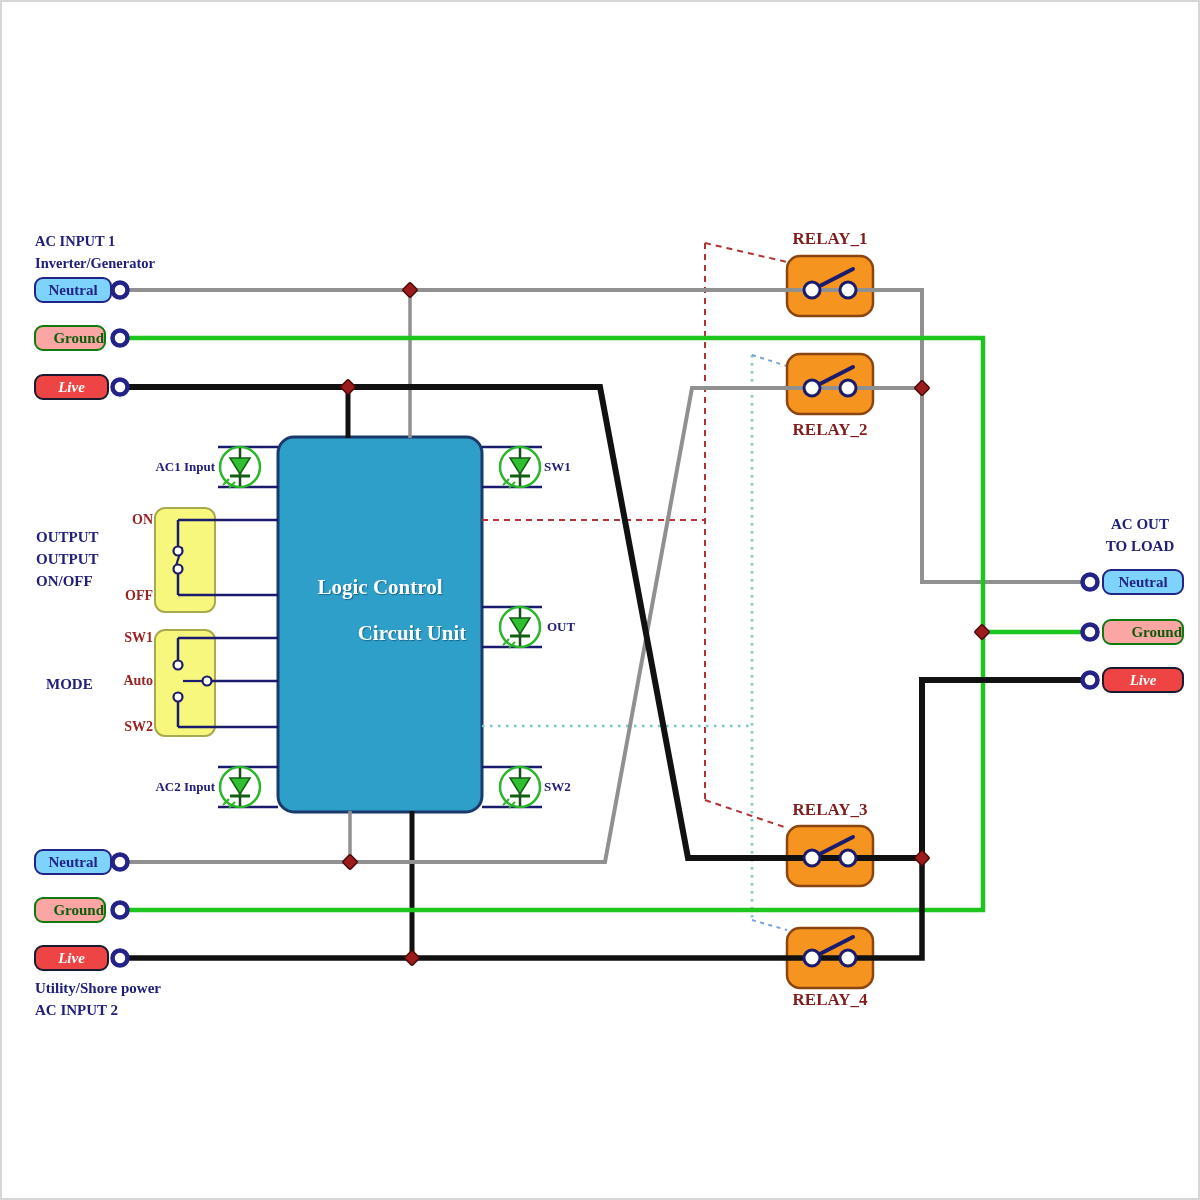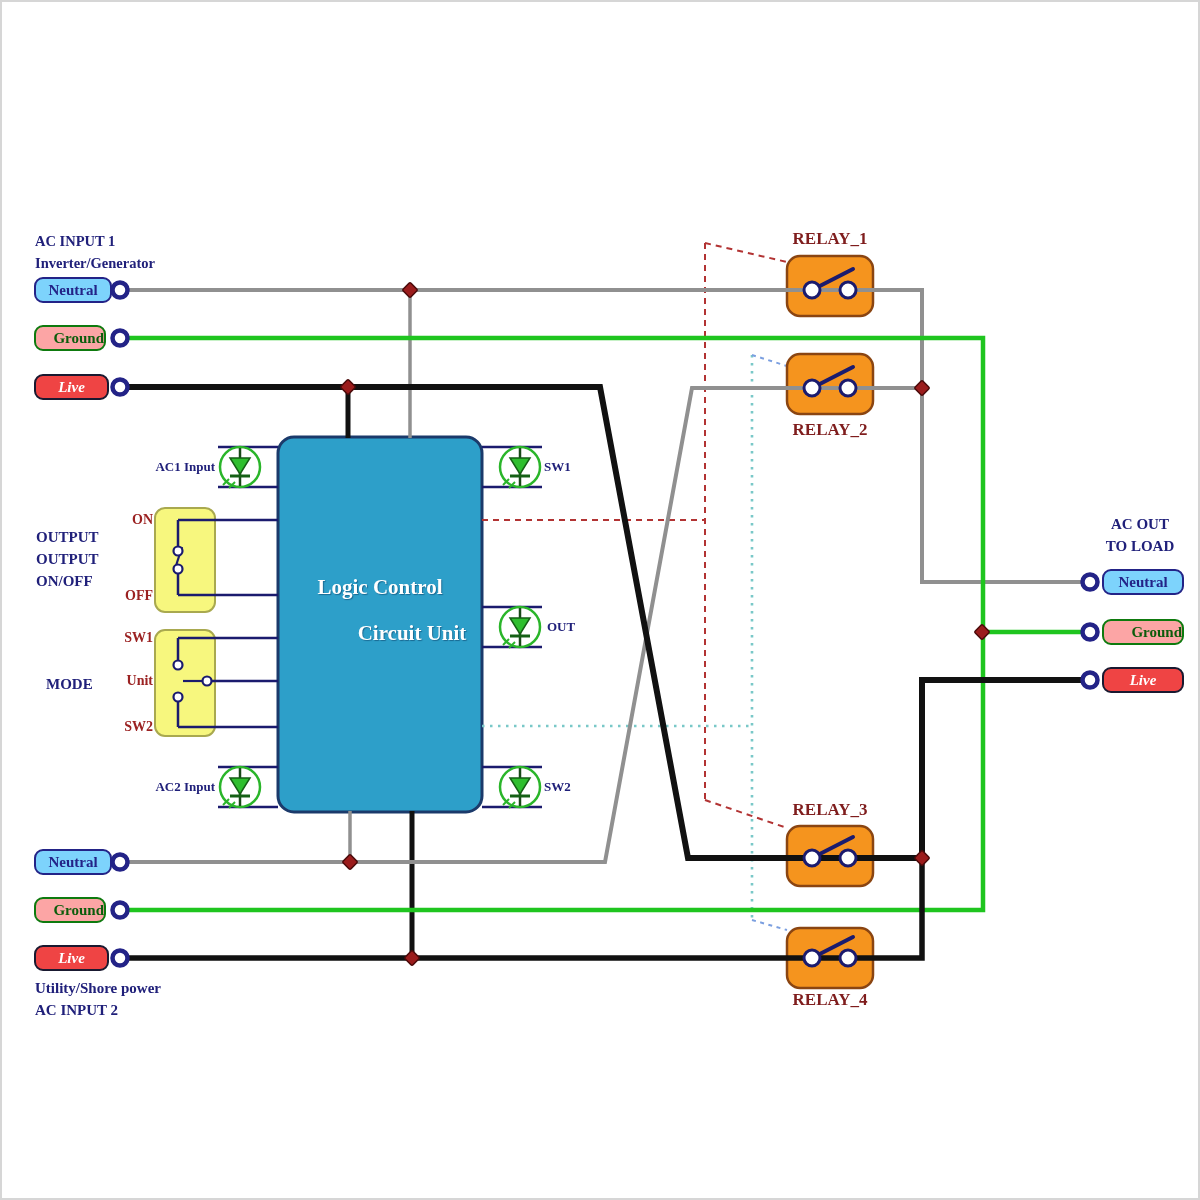--- a/index.html
+++ b/index.html
@@ -185,21 +185,21 @@
 <div class="term term-live" style="left:34px;top:374px;width:71px;">Live</div>
 
 <div class="lbl lbl-sec" style="left:36px;top:526px;">OUTPUT</div>
 <div class="lbl lbl-sec" style="left:36px;top:548px;">OUTPUT</div>
 <div class="lbl lbl-sec" style="left:36px;top:570px;">ON/OFF</div>
 <div class="lbl lbl-sec" style="left:46px;top:673px;">MODE</div>
 
 <div class="lbl-red" style="left:103px;top:512px;width:50px;">ON</div>
 <div class="lbl-red" style="left:103px;top:588px;width:50px;">OFF</div>
 <div class="lbl-red" style="left:103px;top:630px;width:50px;">SW1</div>
-<div class="lbl-red" style="left:103px;top:673px;width:50px;">Unit</div>
+<div class="lbl-red" style="left:103px;top:673px;width:50px;">Auto</div>
 <div class="lbl-red" style="left:103px;top:719px;width:50px;">SW2</div>
 
 <div class="lbl lbl-sm" style="left:110px;top:459px;width:105px;text-align:right;">AC1 Input</div>
 <div class="lbl lbl-sm" style="left:110px;top:779px;width:105px;text-align:right;">AC2 Input</div>
 <div class="lbl lbl-sm" style="left:544px;top:459px;">SW1</div>
 <div class="lbl lbl-sm" style="left:547px;top:619px;">OUT</div>
 <div class="lbl lbl-sm" style="left:544px;top:779px;">SW2</div>
 
 <div class="lbl-unit" style="left:278px;top:575px;width:204px;">Logic Control</div>
 <div class="lbl-unit" style="left:278px;top:621px;width:204px;padding-left:32px;">Circuit Unit</div>

